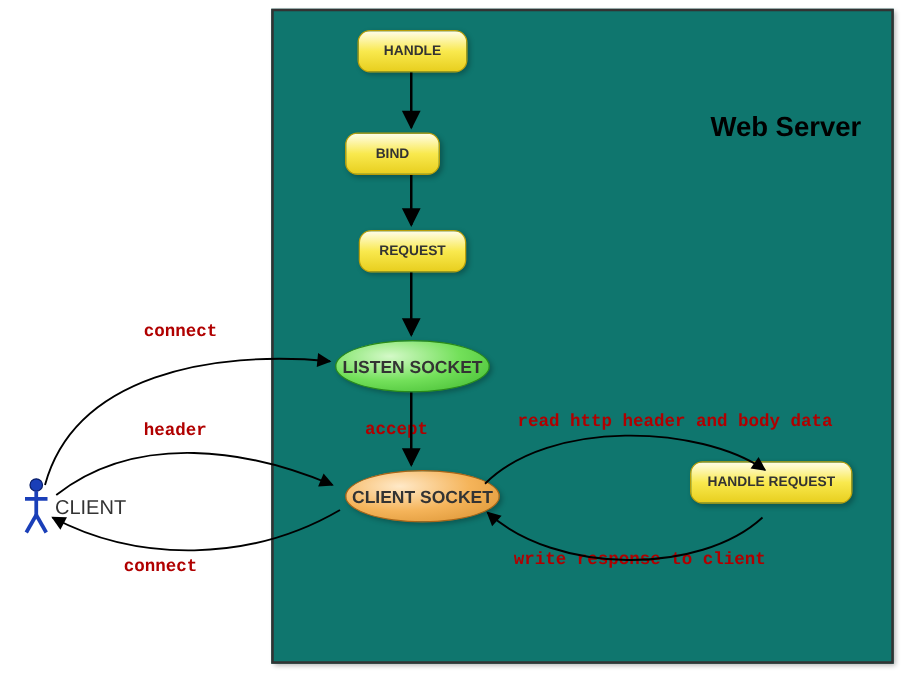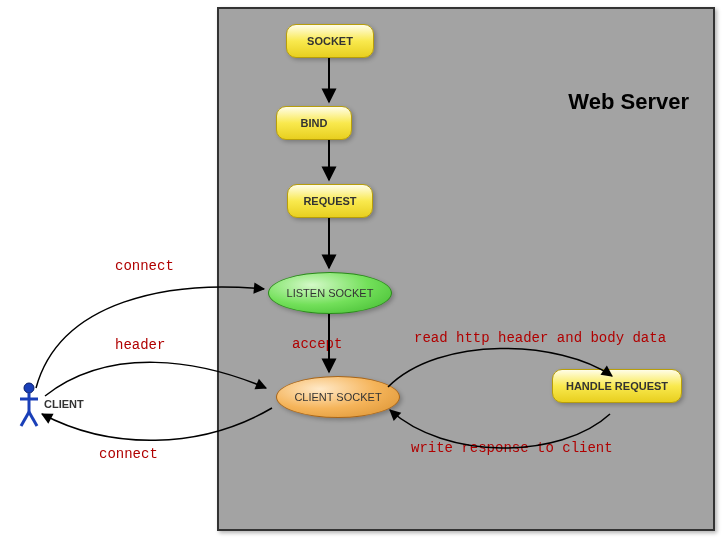--- a/index.html
+++ b/index.html
@@ -1,34 +1,34 @@
 <!DOCTYPE html>
 <html><head>
 <meta charset="utf-8">
 <style>
 body{margin:0;padding:0;font-family:Verdana,Geneva,sans-serif;background:#fff;width:724px;height:540px;position:relative;overflow:hidden}
-.server-box{position:absolute;left:217px;top:7px;width:494px;height:520px;background:#a3a3a3;border:2px solid #333;box-shadow:2px 2px 4px rgba(0,0,0,0.3)}
+.server-box{position:absolute;left:217px;top:7px;width:494px;height:520px;background:#0f766e;border:2px solid #333;box-shadow:2px 2px 4px rgba(0,0,0,0.3)}
 .server-title{position:absolute;right:24px;top:80px;font-size:22px;font-weight:bold;color:#000}
 .node-rect{position:absolute;background:linear-gradient(to bottom,#fffde7 0%,#f9e94e 50%,#e8cf1f 100%);border:1.5px solid #b89e0a;border-radius:10px;box-shadow:2px 2px 4px rgba(0,0,0,0.25);display:flex;align-items:center;justify-content:center;font-size:11px;font-weight:bold;color:#333}
-.ellipse{position:absolute;border:1.5px solid;border-radius:50%;box-shadow:2px 2px 4px rgba(0,0,0,0.25);display:flex;align-items:center;justify-content:center;font-size:11px;font-weight:normal;color:#333}
+.ellipse{position:absolute;border:1.5px solid;border-radius:50%;box-shadow:2px 2px 4px rgba(0,0,0,0.25);display:flex;align-items:center;justify-content:center;font-size:14px;font-weight:bold;color:#333}
 .green{background:radial-gradient(ellipse at 35% 30%,#d4f9c8 0%,#73e05a 50%,#3fb82e 100%);border-color:#2a8a1a}
 .orange{background:radial-gradient(ellipse at 35% 30%,#ffe9c8 0%,#f5b45a 50%,#d8902f 100%);border-color:#a86518}
-.edge-label{position:absolute;font-family:"Courier New",monospace;font-size:14px;color:#b00000;font-weight:normal}
-.client-label{position:absolute;font-family:Verdana,sans-serif;font-size:11px;font-weight:bold;color:#333}
+.edge-label{position:absolute;font-family:"Courier New",monospace;font-size:14px;color:#b00000;font-weight:bold}
+.client-label{position:absolute;font-family:Verdana,sans-serif;font-size:16px;font-weight:normal;color:#333}
 svg.arrows{position:absolute;left:0;top:0;width:724px;height:540px;pointer-events:none}
 .actor{position:absolute}
 </style>
 </head>
 <body>
 
 <div class="server-box">
   <div class="server-title">Web Server</div>
 </div>
 
-<div class="node-rect" style="left:286px;top:24px;width:86px;height:32px">SOCKET</div>
+<div class="node-rect" style="left:286px;top:24px;width:86px;height:32px">HANDLE</div>
 <div class="node-rect" style="left:276px;top:106px;width:74px;height:32px">BIND</div>
 <div class="node-rect" style="left:287px;top:184px;width:84px;height:32px">REQUEST</div>
 <div class="ellipse green" style="left:268px;top:272px;width:122px;height:40px">LISTEN SOCKET</div>
 <div class="ellipse orange" style="left:276px;top:376px;width:122px;height:40px">CLIENT SOCKET</div>
 <div class="node-rect" style="left:552px;top:369px;width:128px;height:32px">HANDLE REQUEST</div>
 
 <div class="actor" style="left:18px;top:382px">
 <svg width="22" height="46" viewBox="0 0 22 46">
 <circle cx="11" cy="6" r="5" fill="#1a3fb8" stroke="#0a1f6a" stroke-width="1"></circle>
 <line x1="11" y1="11" x2="11" y2="30" stroke="#1a3fb8" stroke-width="3"></line>

